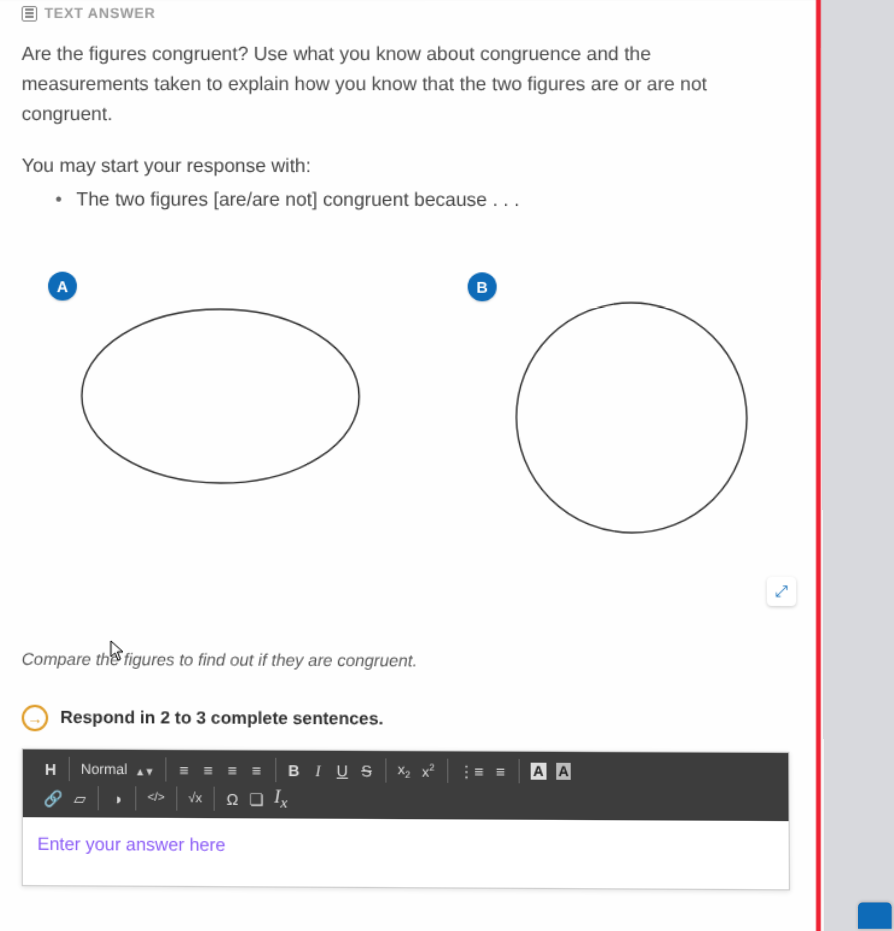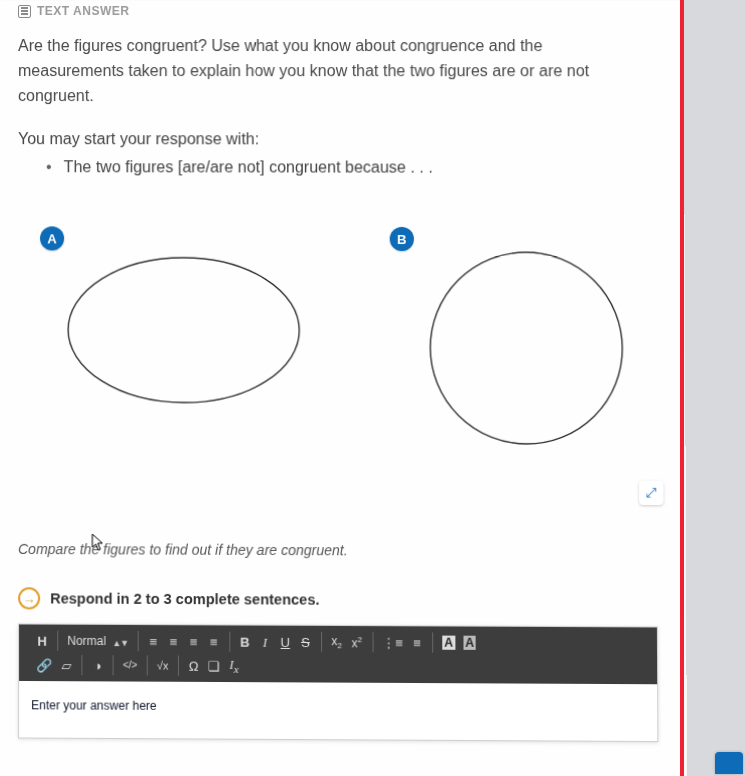--- a/index.html
+++ b/index.html
@@ -136,21 +136,21 @@
     background: #3d3d3d;
     padding: 0 8px 6px;
     display: flex; align-items: center;
     color: #ddd; font-size: 12px;
   }
   .editor-body {
     padding: 14px 12px 24px;
     background: #fff;
   }
   .placeholder {
-    color: #0f172a; font-size: 12px;
+    color: #8b5cf6; font-size: 15px;
   }
   .H { font-weight:700; font-size:13px; }
   .normal-sel { font-size:12px; display:flex; align-items:flex-end; gap:6px; }
   .caret-ud { font-size:9px; letter-spacing:-1px; color:#ccc; }
   .sub { font-size:12px; }
   .sub sub, .sub sup { font-size:8px; }
   .hl-A, .hl-N {
     font-weight:700; font-size:12px;
     padding: 0 2px; color:#222;
   }
@@ -253,21 +253,21 @@
       </div>
       <div class="tb-group">
         <span class="tb-btn" style="font-size:10px">&lt;/&gt;</span>
       </div>
       <div class="tb-group">
         <span class="tb-btn" style="font-size:11px">√x</span>
       </div>
       <div class="tb-group">
         <span class="tb-btn">Ω</span>
         <span class="tb-btn">❏</span>
-        <span class="tb-btn ital" style="font-size:13px">I<sub>x</sub></span>
+        <span class="tb-btn ital" style="font-size:16px">I<sub>x</sub></span>
       </div>
     </div>
     <div class="editor-body">
       <span class="placeholder">Enter your answer here</span>
     </div>
   </div>
 
   <svg class="cursor" viewBox="0 0 16 20">
     <path d="M2 2 L2 15 L5.5 12 L8 18 L10 17 L7.5 11 L12 11 Z" fill="#fff" stroke="#000" stroke-width="1"></path>
   </svg>

